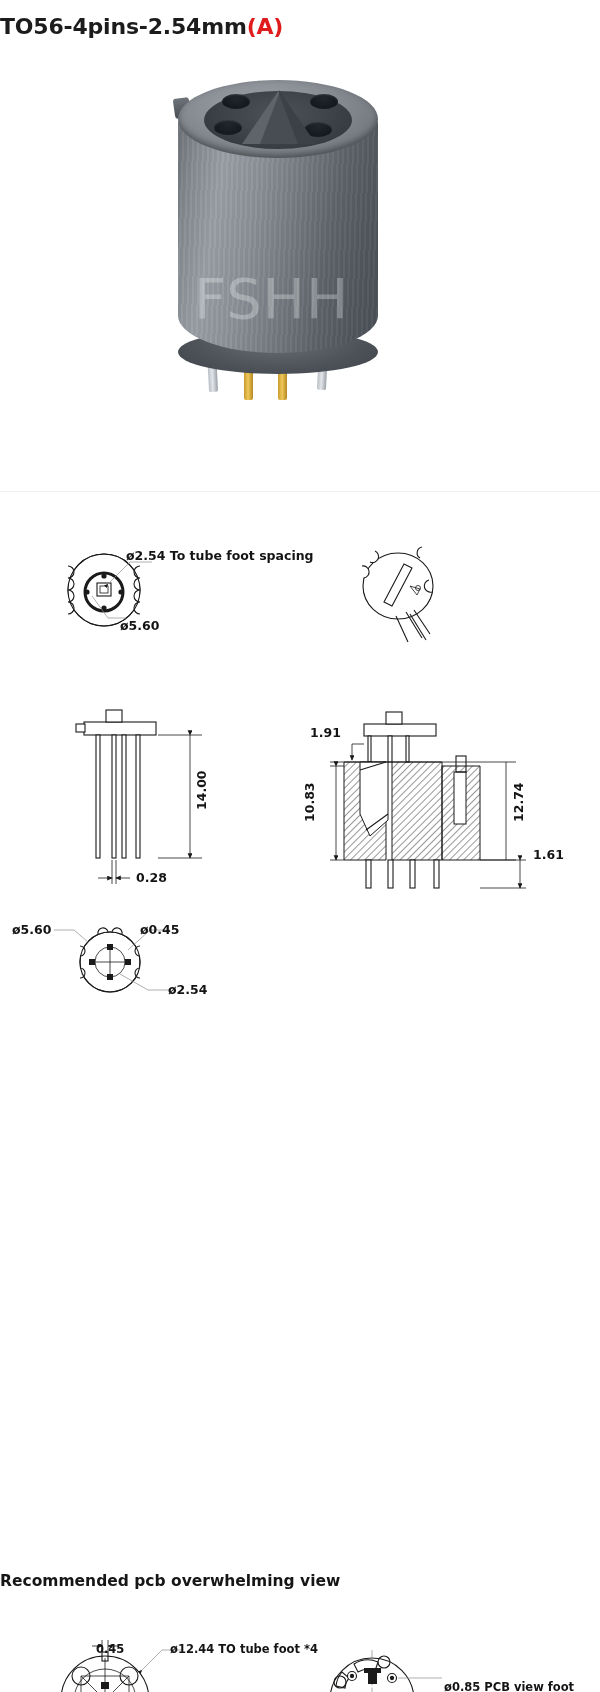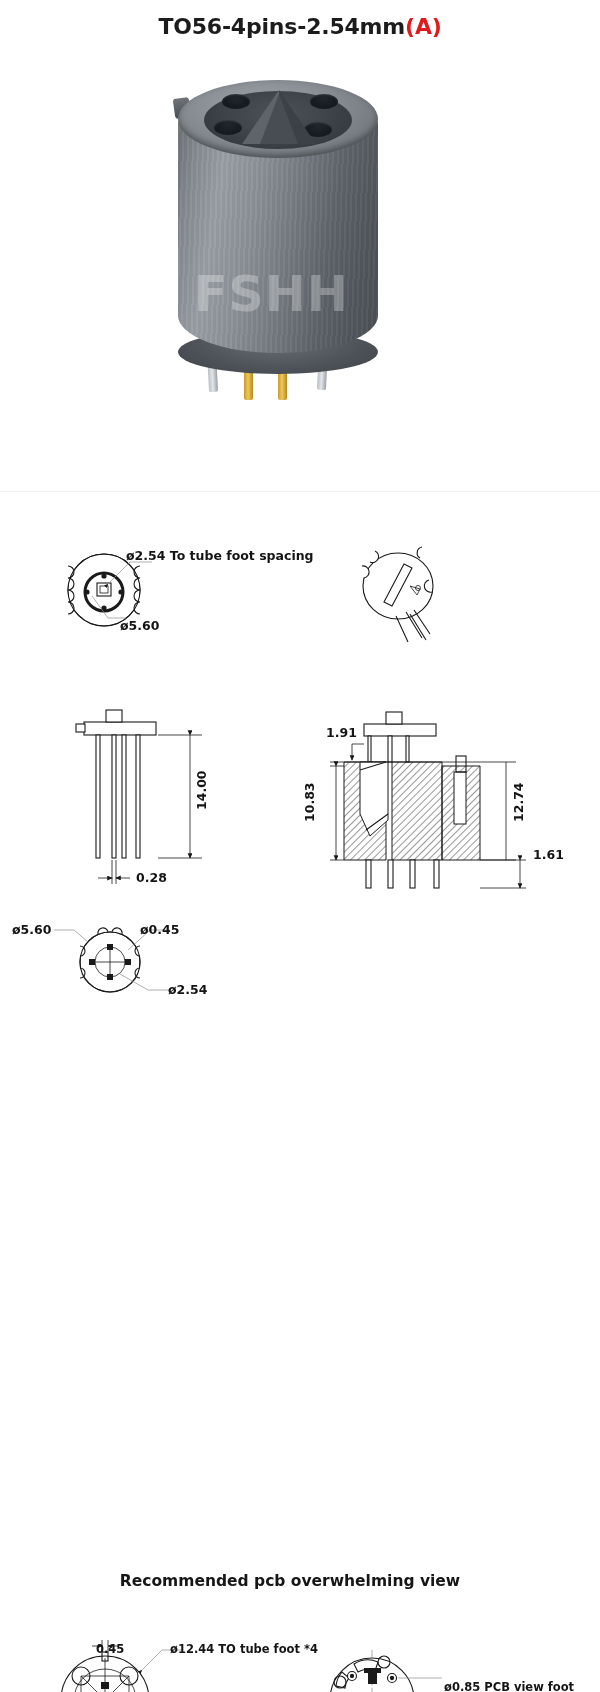--- a/index.html
+++ b/index.html
@@ -15,21 +15,20 @@
     color: #1a1a1a;
     overflow: hidden;
   }
   .page { position: relative; width: 600px; height: 1692px; }
 
   
   .title-bar {
     position: absolute;
     left: 0; top: 14px;
     width: 600px;
-    text-align: center;
     font-size: 22px;
     font-weight: 700;
     letter-spacing: -0.2px;
     color: #1c1c1c;
   }
   .title-bar .suffix { color: #e01b1b; }
 
   
   .photo-block {
     position: absolute;
@@ -131,22 +130,22 @@
   .leg.gold   { background: linear-gradient(90deg, #c79a2e, #eec champagne 45%, #b4881f); }
   .leg.gold   { background: linear-gradient(90deg, #c79a2e, #f0c85a 45%, #b4881f); }
   .leg.l1 { left: 58px;  top: 292px; transform: rotate(-3deg); }
   .leg.l2 { left: 94px;  top: 300px; }
   .leg.l3 { left: 128px; top: 300px; }
   .leg.l4 { left: 168px; top: 290px; transform: rotate(3deg); }
   
   .watermark {
     position: absolute;
     left: 44px; top: 208px;
-    font-size: 49px;
-    font-weight: 700;
+    font-size: 56px;
+    font-weight: 400;
     letter-spacing: 1px;
     color: rgba(255,255,255,0.28);
     pointer-events: none;
   }
 
   
   .band {
     position: absolute;
     left: 0;
     width: 600px;
@@ -173,21 +172,21 @@
   }
   .lbl.sm { font-size: 11.5px; }
   .lbl.rot {
     transform: rotate(-90deg);
     transform-origin: left top;
   }
   .section-heading {
     position: absolute;
     left: 0; top: 1080px;
     width: 580px;
-    text-align: center;
+    text-align: left;
     font-size: 15.5px;
     font-weight: 700;
     color: #161616;
   }
   svg { display: block; overflow: visible; }
   .ln   { stroke: #1a1a1a; stroke-width: 1.1; fill: none; }
   .ln-t { stroke: #1a1a1a; stroke-width: 0.8; fill: none; }
   .ln-l { stroke: #8d8d8d; stroke-width: 0.7; fill: none; }
   .ln-c { stroke: #6f6f6f; stroke-width: 0.6; fill: none; stroke-dasharray: 7 2 1.5 2; }
   .fillw { fill: #ffffff; }
@@ -363,21 +362,21 @@
         <path class="ln-t" d="M22,34 L22,50" marker-end="url(#arw)"></path>
         <path class="ln-t" d="M22,34 L34,34"></path>
 
         <path class="ln-t" d="M150,52 L186,52 M150,150 L186,150"></path>
         <path class="ln-t" d="M176,52 L176,150"></path>
 
         <path class="ln-t" d="M150,150 L196,150 M150,178 L196,178"></path>
         <path class="ln-t" d="M190,150 L190,178" marker-start="url(#arw)" marker-end="url(#arw)"></path>
       </svg>
     </div>
-    <div class="lbl" style="left:326px; top:235px;">1.91</div>
+    <div class="lbl" style="left:310px; top:235px;">1.91</div>
     <div class="lbl rot" style="left:304px; top:330px;">10.83</div>
     <div class="lbl rot" style="left:513px; top:330px;">12.74</div>
     <div class="lbl" style="left:533px; top:357px;">1.61</div>
 
     <div class="dwg" style="left:58px; top:424px;">
       <svg width="140" height="90" viewBox="0 0 140 90">
         <g class="ln">
           <circle cx="52" cy="46" r="30" fill="#fff"></circle>
           <path d="M22,40 a5,5 0 0 0 0,-10 M22,52 a5,5 0 0 1 0,10
                    M82,40 a5,5 0 0 1 0,-10 M82,52 a5,5 0 0 0 0,10

